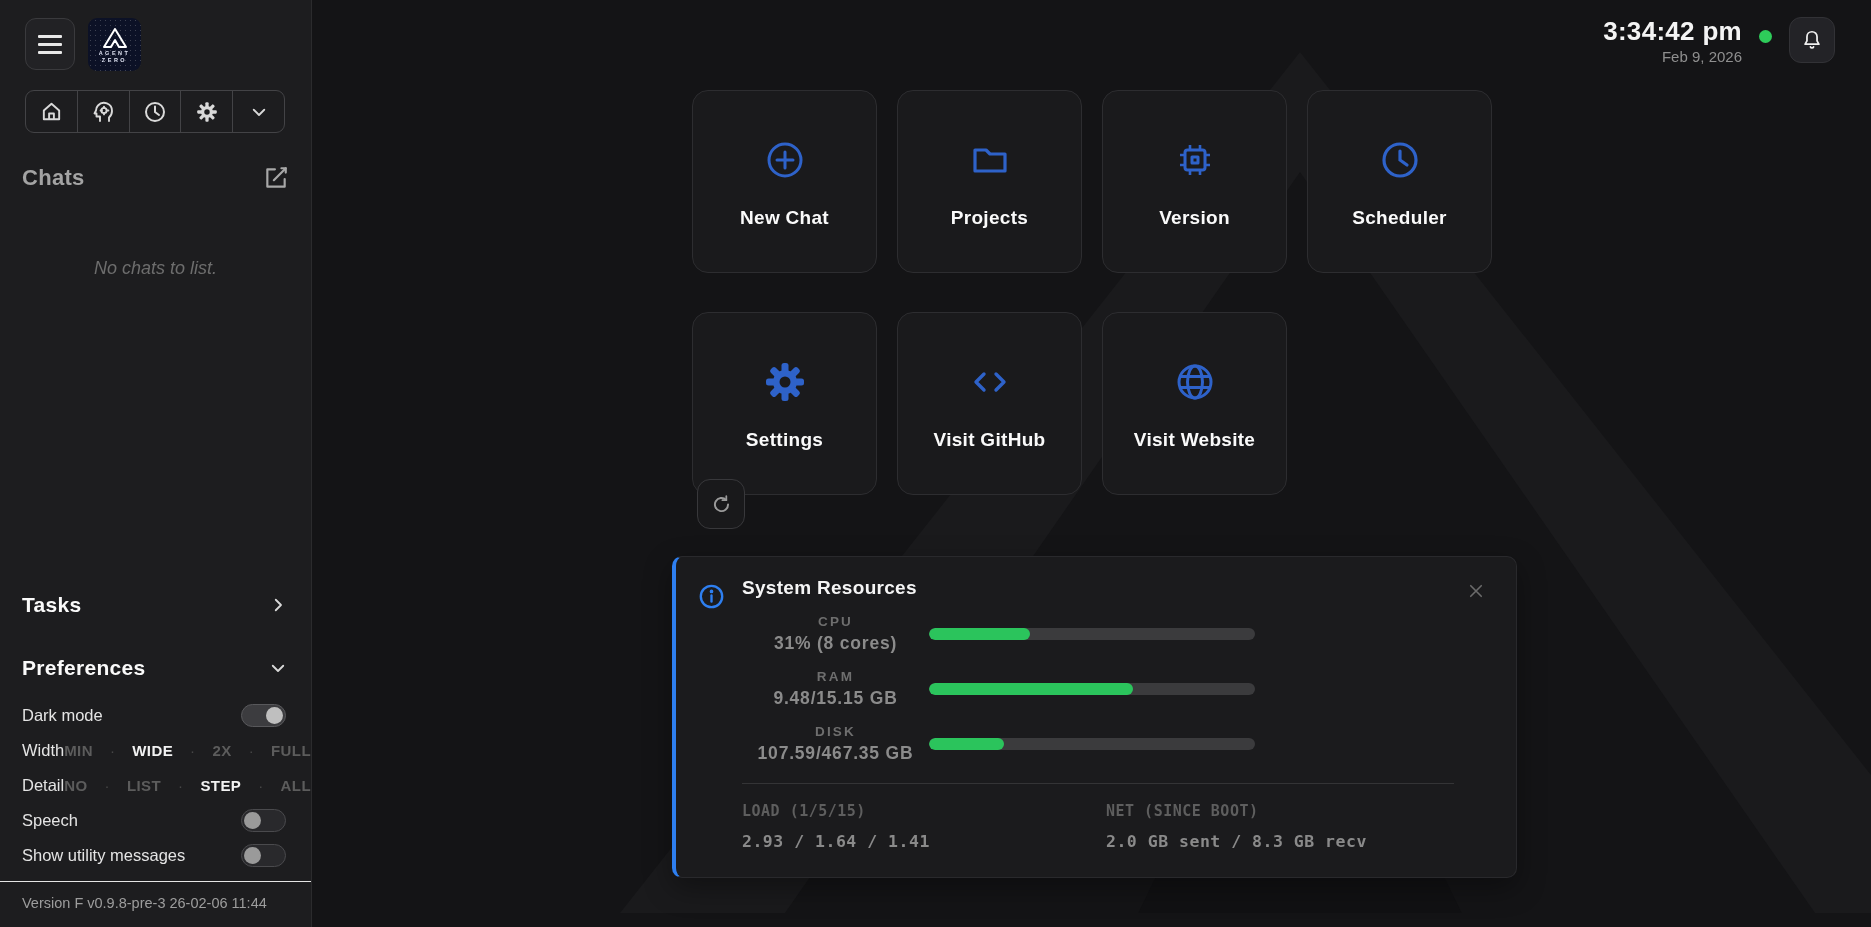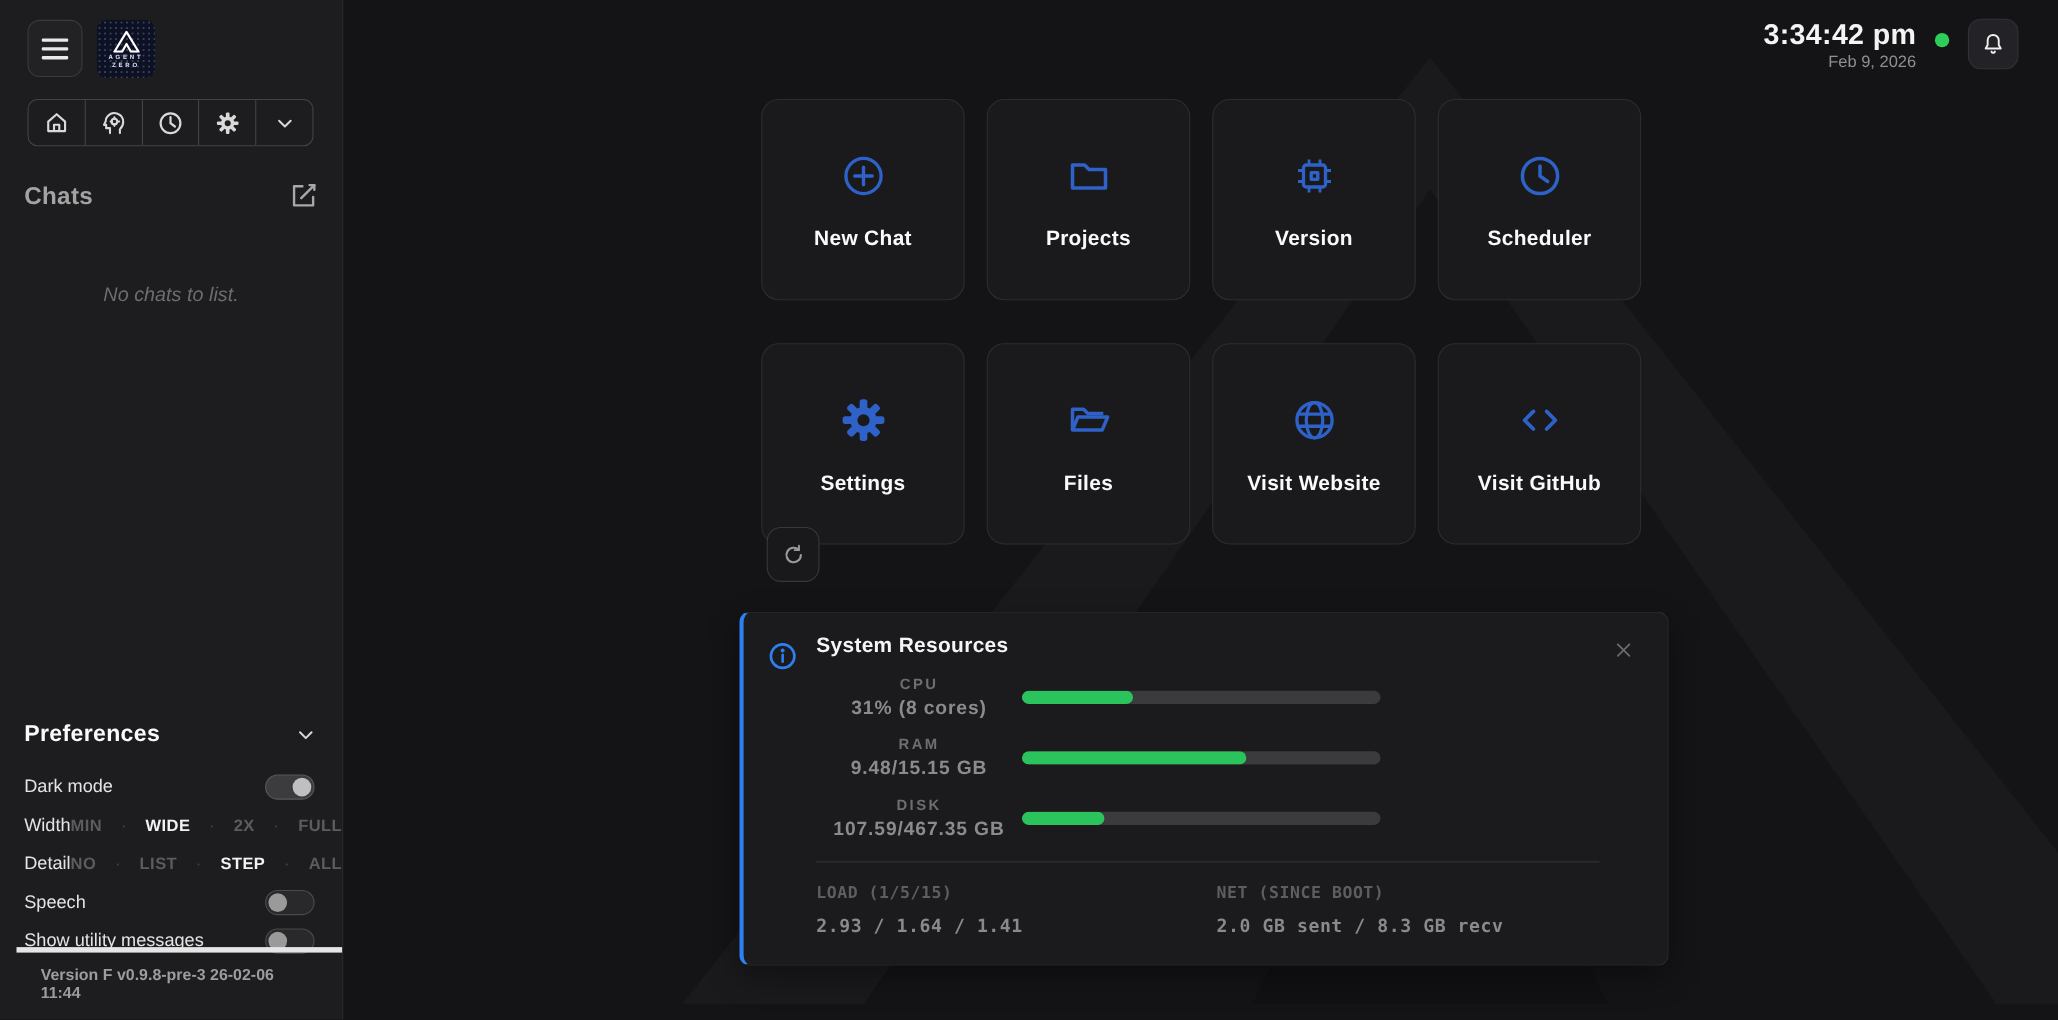--- a/index.html
+++ b/index.html
@@ -46,22 +46,22 @@
   .opt { cursor:pointer; }
   .opt.sel { color:#f2f2f2; }
   .opt-sep { color:#474747; font-weight:400; }
   .toggle { width:45px; height:23px; border-radius:12px; position:relative; cursor:pointer; }
   .toggle.on  { background:#3c3c3f; border:1px solid #58585b; }
   .toggle.off { background:#29292c; border:1px solid #4a4a4d; }
   .toggle .knob { position:absolute; top:2px; width:17px; height:17px; border-radius:50%; }
   .toggle.on .knob  { right:2px; background:#bfbfbf; }
   .toggle.off .knob { left:2px;  background:#9a9a9a; }
 
-  .version-bar { position:absolute; left:15px; right:0; bottom:0; border-top:5px solid #e5e5e5;
-                 padding:13px 22px 16px 22px;font-weight:bold; }
+  .version-bar { position:absolute; left:0; right:0; bottom:0; border-top:1px solid #e5e5e5;
+                 padding:13px 22px 16px 22px; }
   .version-text { font-size:14.5px; color:#9d9d9d; }
 
   
   .watermark-outer { position:absolute; left:620px; top:52px; width:1360px; height:861px;
                      background:rgba(255,255,255,0.028);
                      clip-path:polygon(50% 0, 100% 100%, 0 100%); z-index:0; }
   .watermark-inner { position:absolute; left:50%; top:120px; transform:translateX(-50%);
                      width:1030px; height:741px; background:#141416;
                      clip-path:polygon(50% 0, 100% 100%, 0 100%); }
   .watermark-hole  { position:absolute; left:50%; top:408px; transform:translateX(-50%);
@@ -185,20 +185,26 @@
       <span class="chats-title">Chats</span>
       <svg width="26" height="26" viewBox="0 0 24 24" fill="none" stroke="#a8a8a8" stroke-width="2" stroke-linecap="round" stroke-linejoin="round" style="cursor:pointer">
         <path d="M20 13 V20 H4 V4 H11"></path>
         <path d="M10 14 L21 3"></path>
           <path d="M17 3 H21 V7"></path>
       </svg>
     </div>
 
     <div class="empty-chats">No chats to list.</div>
 
+    <div class="section-row" style="top:585px">
+      <span class="section-title">Tasks</span>
+      <svg width="18" height="18" viewBox="0 0 24 24" fill="none" stroke="#d9d9d9" stroke-width="2.4" stroke-linecap="round" stroke-linejoin="round">
+        <path d="M9 5 L16 12 L9 19"></path>
+      </svg>
+    </div>
 
     <div class="section-row" style="top:648px">
       <span class="section-title">Preferences</span>
       <svg width="18" height="18" viewBox="0 0 24 24" fill="none" stroke="#d9d9d9" stroke-width="2.4" stroke-linecap="round" stroke-linejoin="round">
         <path d="M5 9 L12 16 L19 9"></path>
       </svg>
     </div>
 
     <div class="pref-rows">
       <div class="pref-row">
@@ -314,49 +320,40 @@
             <rect x="18.5" y="3" width="7" height="38" rx="2.5" transform="rotate(90 22 22)"></rect>
             <rect x="18.5" y="3" width="7" height="38" rx="2.5" transform="rotate(135 22 22)"></rect>
             <circle cx="22" cy="22" r="12"></circle>
           </g>
           <circle cx="22" cy="22" r="5.5" fill="#1a1a1c"></circle>
         </svg>
       </span>
       <span class="card-label">Settings</span>
     </div>
 
-    <div class="card">
-      <span class="card-icon">
-        <svg width="44" height="44" viewBox="0 0 44 44" fill="none" stroke="#2e62c9" stroke-width="3.2" stroke-linejoin="round">
-          <path d="M7 31 V12 H17 L21 16 H35"></path>
-          <path d="M7 31 L12 19 H39 L34 31 Z"></path>
-        </svg>
-      </span>
-      <span class="card-label">Files</span>
+
+    <div class="card">
+      <span class="card-icon">
+        <svg width="44" height="44" viewBox="0 0 44 44" fill="none" stroke="#2e62c9" stroke-width="3.4" stroke-linecap="round" stroke-linejoin="round">
+          <path d="M16 14 L8 22 L16 30"></path>
+            <path d="M28 14 L36 22 L28 30"></path>
+        </svg>
+      </span>
+      <span class="card-label">Visit GitHub</span>
     </div>
 
     <div class="card">
       <span class="card-icon">
         <svg width="44" height="44" viewBox="0 0 44 44" fill="none" stroke="#2e62c9" stroke-width="3">
           <circle cx="22" cy="22" r="16"></circle>
           <ellipse cx="22" cy="22" rx="7.5" ry="16"></ellipse>
           <path d="M7.5 16.5 H36.5 M7.5 27.5 H36.5"></path>
         </svg>
       </span>
       <span class="card-label">Visit Website</span>
-    </div>
-
-    <div class="card">
-      <span class="card-icon">
-        <svg width="44" height="44" viewBox="0 0 44 44" fill="none" stroke="#2e62c9" stroke-width="3.4" stroke-linecap="round" stroke-linejoin="round">
-          <path d="M16 14 L8 22 L16 30"></path>
-            <path d="M28 14 L36 22 L28 30"></path>
-        </svg>
-      </span>
-      <span class="card-label">Visit GitHub</span>
     </div>
   </div>
 
   <button class="refresh-btn">
     <svg width="21" height="21" viewBox="0 0 24 24" fill="none" stroke="#9a9a9a" stroke-width="2.2" stroke-linecap="round">
       <path d="M19.5 12 a7.5 7.5 0 1 1 -2.2 -5.3"></path>
       <path d="M17.5 2.5 V7 H13" stroke-width="2"></path>
     </svg>
   </button>
 

